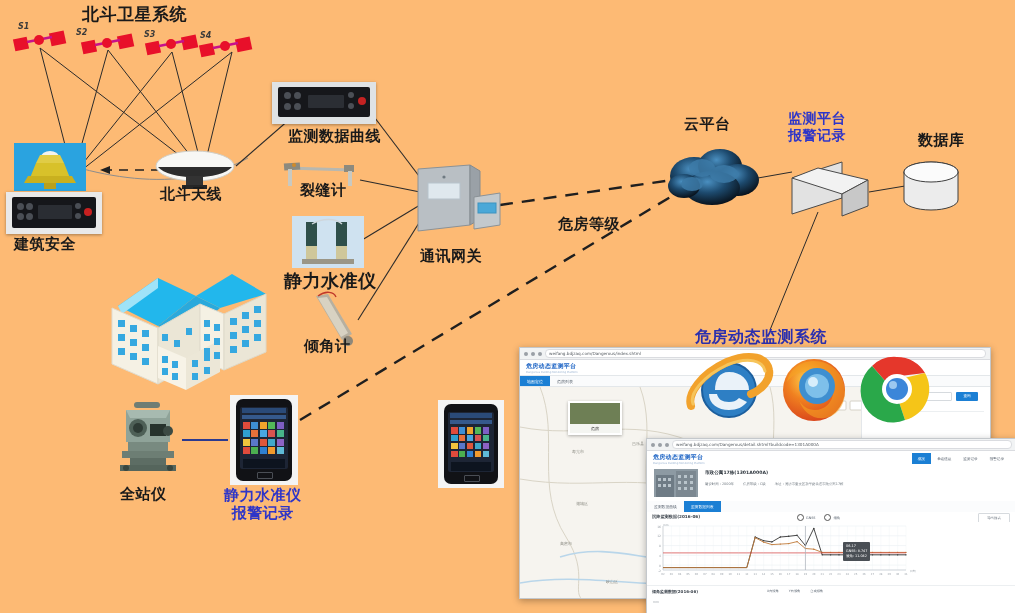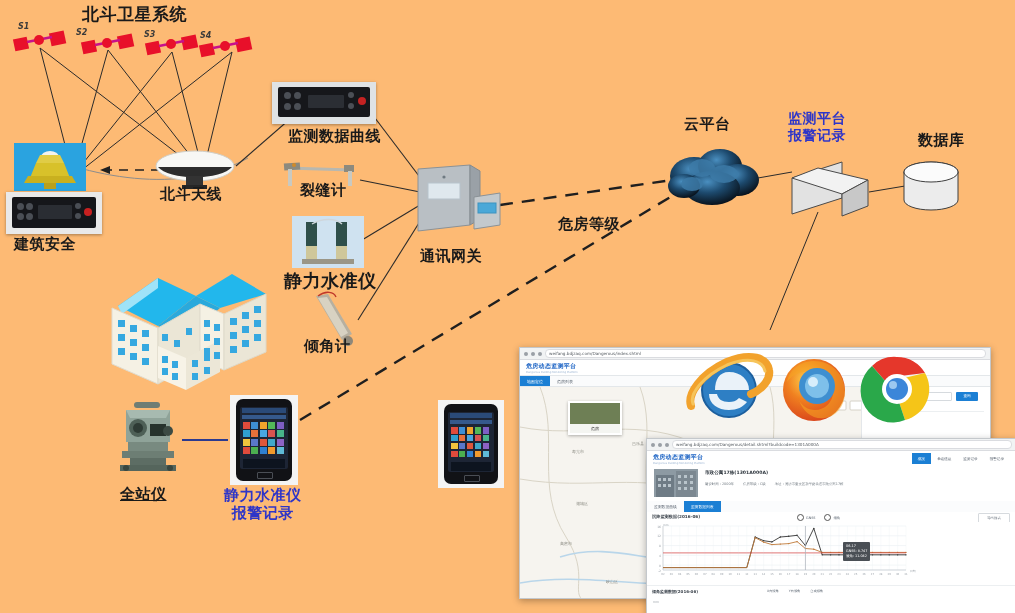--- a/index.html
+++ b/index.html
@@ -336,21 +336,21 @@
       <rect x="38" y="26" width="16" height="12" fill="#27332d"></rect>
       <circle cx="56" cy="33" r="5" fill="#3c4a43"></circle>
       <rect x="16" y="44" width="40" height="9" fill="#788a80"></rect>
       <rect x="10" y="53" width="52" height="7" fill="#6d7e74"></rect>
       <rect x="18" y="60" width="36" height="7" fill="#5d6d64"></rect>
       <rect x="8" y="67" width="56" height="6" fill="#55655c"></rect>
       <circle cx="14" cy="70" r="3" fill="#39463f"></circle>
       <circle cx="58" cy="70" r="3" fill="#39463f"></circle>
     </svg>
   </div>
-  <div class="lbl" style="left:120px;top:486px;font-size:15px;text-decoration:underline;">全站仪</div>
+  <div class="lbl" style="left:120px;top:486px;font-size:15px;">全站仪</div>
 
   <div class="photo" style="left:230px;top:395px;width:68px;height:90px;background:#f4f4f4;">
     <div class="abs" style="left:6px;top:4px;width:56px;height:82px;background:#111216;border-radius:7px;">
       <div class="abs" style="left:4px;top:8px;width:48px;height:62px;background:#1d2535;border-radius:2px;overflow:hidden;">
         <div class="abs" style="left:2px;top:1px;width:44px;height:5px;background:#2a4a78;"></div>
         <div class="abs" style="left:2px;top:8px;width:44px;height:4px;background:#35598c;"></div>
         <div class="abs" style="display:grid;left:3px;top:15px;width:42px;grid-template-columns:repeat(5,7px);gap:1.4px;">
           <span style="height:7px;background:#e04b3c;"></span>
             <span style="height:7px;background:#3d8fd6;"></span>
           <span style="height:7px;background:#f0a32c;"></span>
@@ -405,20 +405,21 @@
           <span style="height:6.6px;background:#2f80d0;"></span>
             <span style="height:6.6px;background:#f09a2c;"></span>
           <span style="height:6.6px;background:#5fbad6;"></span>
         </div>
         <div class="abs" style="left:3px;top:50px;width:40px;height:9px;background:#0d141f;"></div>
       </div>
       <div class="abs" style="left:20px;top:71px;width:14px;height:5px;border:1px solid #4a4e55;border-radius:1px;"></div>
     </div>
   </div>
 
+  <div class="lbl lbl-title" style="left:695px;top:328px;font-size:16px;">危房动态监测系统</div>
 
   <div class="brw" style="left:519px;top:347px;width:470px;height:250px;">
     <div class="brw-bar">
       <span class="brw-dot"></span>
       <span class="brw-dot"></span>
       <span class="brw-dot"></span>
       <span class="urlpill">weifang.bdjzaq.com/Dangerous/index.shtml</span>
     </div>
     <div class="plat-head">
       <div>

